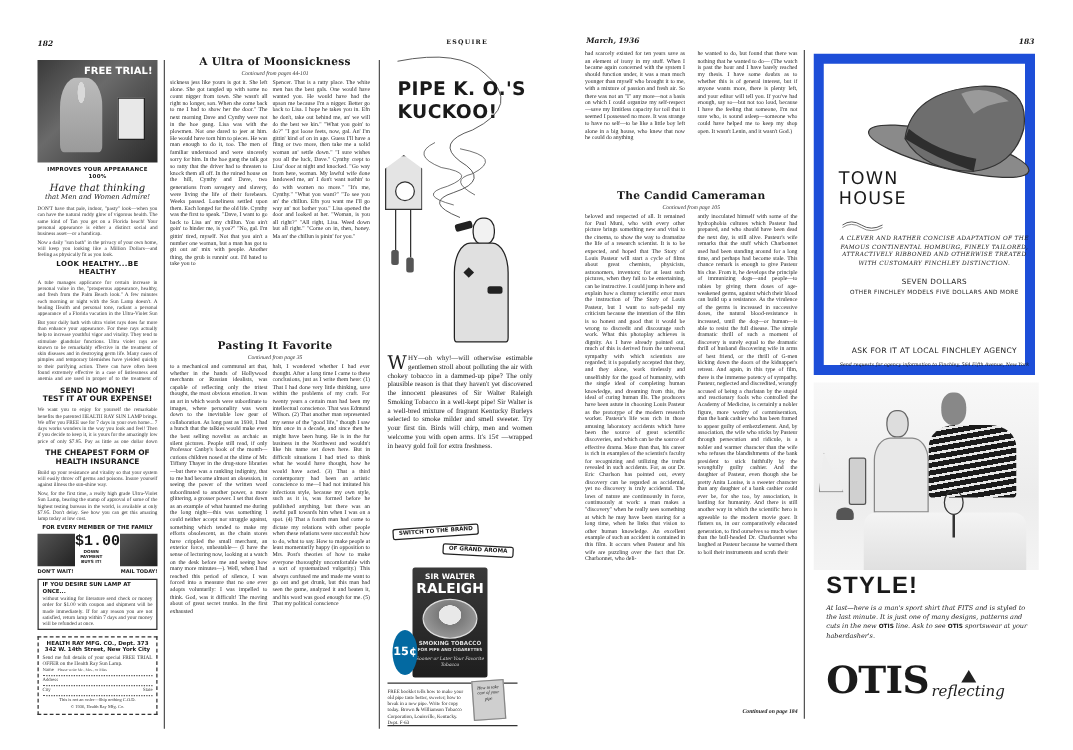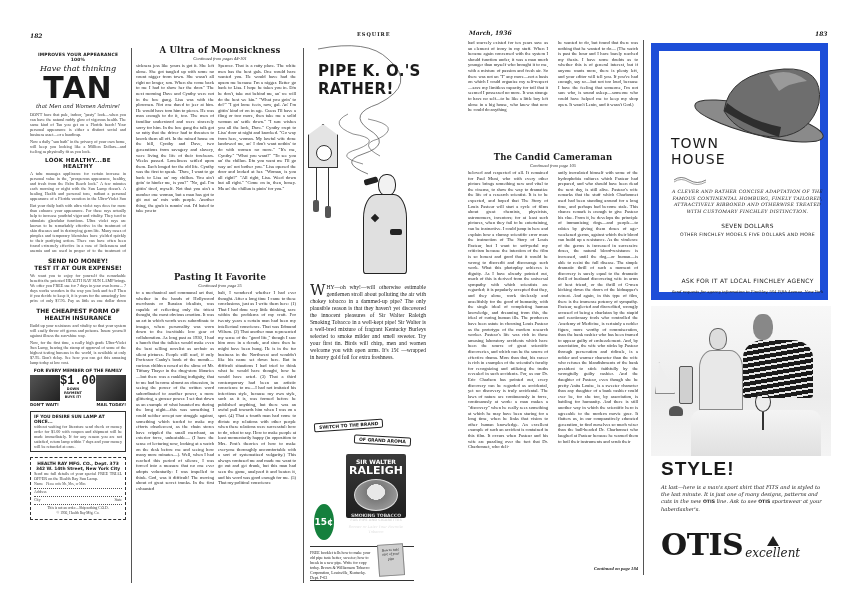--- a/index.html
+++ b/index.html
@@ -42,21 +42,21 @@
   
   .kuckoo { font-family: "DejaVu Sans", sans-serif; font-weight: bold; font-size: 15px; line-height: 18px; letter-spacing: 0.3px; }
   .raleigh-body { font-family: "Liberation Serif", serif; font-size: 5.6px; line-height: 7px; text-align: justify; color: #222; }
   .dropcap { float: left; font-family: "DejaVu Serif", serif; font-size: 15px; line-height: 13px; margin-right: 1px; }
   .banner { font-family: "DejaVu Sans", sans-serif; font-weight: bold; font-size: 4.5px; border: 1px solid #222; padding: 1px 4px; background: #fff; border-radius: 2px; }
   .tin { background: linear-gradient(#3a3a3a, #1e1e1e); border-radius: 2px; color: #fff; text-align: center; }
   .tin-title { font-family: "DejaVu Sans", sans-serif; font-weight: bold; font-size: 6px; line-height: 7px; }
   .tin-title-big { font-family: "DejaVu Sans", sans-serif; font-weight: bold; font-size: 11px; line-height: 12px; }
   .tin-portrait { margin: 2px auto; width: 44px; height: 32px; border-radius: 50%; background: radial-gradient(ellipse at 50% 40%, #e8e8e8 0 30%, #7a7a7a 31%, #aaa 100%); border: 1px solid #ddd; }
   .tin-sub { font-family: "DejaVu Sans", sans-serif; font-weight: bold; font-size: 4.5px; line-height: 5px; color: #ddd; }
-  .price-badge { width: 20px; height: 36px; border-radius: 50%; background: #15803d; color: #fff; font-family: "DejaVu Sans", sans-serif; font-weight: bold; font-size: 9px; display: flex; align-items: center; justify-content: center; }
+  .price-badge { width: 20px; height: 36px; border-radius: 50%; background: #0369a1; color: #fff; font-family: "DejaVu Sans", sans-serif; font-weight: bold; font-size: 9px; display: flex; align-items: center; justify-content: center; }
   .free-text { font-family: "Liberation Serif", serif; font-size: 4px; line-height: 5px; color: #222; }
   .booklet { background: #cfcfcf; border: 1px solid #888; transform: rotate(-4deg); font-family: "Liberation Serif", serif; font-style: italic; font-size: 3.6px; line-height: 4.4px; text-align: center; padding: 3px 2px; }
 
   
   .finchley { border: 8px solid #1d4ed8; }
   .townhouse { font-family: "DejaVu Sans", sans-serif; font-size: 14px; line-height: 16px; letter-spacing: 1px; font-weight: normal; }
   .fin-italic { font-family: "DejaVu Serif", serif; font-style: italic; font-size: 4.6px; line-height: 6.6px; text-align: center; letter-spacing: 0.3px; }
   .fin-caps { font-family: "DejaVu Sans", sans-serif; font-size: 5px; text-align: center; letter-spacing: 0.3px; }
   .fin-logo { font-family: "DejaVu Serif", serif; font-weight: bold; font-style: italic; font-size: 22px; text-align: center; letter-spacing: -0.5px; line-height: 26px; color: #111; text-shadow: 0.5px 0.5px 0 #666; }
   .fin-ask { font-family: "DejaVu Sans", sans-serif; font-size: 6px; text-align: center; letter-spacing: 0.3px; }
@@ -70,23 +70,27 @@
   .otis-sw { font-family: "DejaVu Serif", serif; font-style: italic; font-size: 12px; }
   .endnote { font-family: "Liberation Serif", serif; font-style: italic; font-weight: bold; font-size: 4.6px; text-align: right; }
 </style>
 </head>
 <body>
 
 <div class="abs folio" style="left:30px; top:32px;">182</div>
 <div class="abs runhead" style="left:357px; top:31px;">ESQUIRE</div>
 
 <div class="abs hr-ad">
+  <div class="hr-photo">
+    <div class="figure"></div>
+    <div class="lamp"></div>
+    <div class="hr-free">FREE TRIAL!</div>
+  </div>
   <div class="hr-improves">IMPROVES YOUR APPEARANCE 100%</div>
   <div class="hr-have">Have that thinking</div>
-  <div class="hr-tan">TAN</div>
   <div class="hr-admire">that Men and Women Admire!</div>
   <div class="hr-small">DON'T have that pale, indoor, "pasty" look—when you can have the natural ruddy glow of vigorous health. The same kind of Tan you get on a Florida beach! Your personal appearance is either a distinct social and business asset—or a handicap.</div>
   <div class="hr-small" style="margin-top:2px;">Now a daily "sun bath" in the privacy of your own home, will keep you looking like a Million Dollars—and feeling as physically fit as you look.</div>
   <div class="hr-head">LOOK HEALTHY...BE HEALTHY</div>
   <div class="hr-small" style="height:30px; overflow:hidden;">A tube manages applicance for certain increase in personal value in the, "prosperous appearance, healthy, and fresh from the Palm Beach look." A few minutes each morning or night with the Sun Lamp doesn't. A healing Health and personal tone, radiant a personal appearance of a Florida vacation in the Ultra-Violet Sun Lamp gives you the same tone.</div>
   <div class="hr-small" style="height:50px; overflow:hidden; margin-top:2px;">But your daily bath with ultra violet rays does far more than enhance your appearance. For these rays actually help to increase youthful vigor and vitality. They tend to stimulate glandular functions. Ultra violet rays are known to be remarkably effective in the treatment of skin diseases and in destroying germ life. Many cases of pimples and temporary blemishes have yielded quickly to their purifying action. There can have often been found extremely effective in a case of listlessness and anemia and are used in proper of to the treatment of rickets. Children have responded rapidly to their beneficial results.</div>
   <div class="hr-send">
     <div>SEND NO MONEY!</div>
     <div>TEST IT AT OUR EXPENSE!</div>
   </div>
@@ -141,21 +145,21 @@
 <div class="col-rule" style="left:303px; top:48px; height:535px;"></div>
 
 <div class="abs" style="left:308px; top:44px; width:120px; height:540px;">
   <svg width="120" height="140" viewBox="0 0 120 140" style="position:absolute; left:0; top:0;">
     <path d="M10 5 Q 60 -5 80 15 Q 110 40 70 60 Q 40 70 60 85 Q 85 100 55 110 Q 30 118 60 130" fill="none" stroke="#444" stroke-width="0.7"></path>
     <path d="M40 70 Q 20 80 45 90 Q 75 95 50 105 Q 25 112 55 120" fill="none" stroke="#444" stroke-width="0.6"></path>
     <path d="M60 75 Q 95 82 70 95 Q 50 100 72 112" fill="none" stroke="#444" stroke-width="0.6"></path>
   </svg>
   <div class="kuckoo" style="position:absolute; left:10px; top:18px;">
     <div>PIPE K. O.'S</div>
-    <div>RATHER!</div>
+    <div>KUCKOO!</div>
   </div>
 
   <div style="position:absolute; left:0; top:80px; width:30px; height:44px; background:#e4e4e4; border:1px solid #333; clip-path: polygon(50% 0, 100% 25%, 100% 100%, 0 100%, 0 25%);">
     <div style="position:absolute; left:7px; top:20px; width:16px; height:16px; border:1px solid #333; border-radius:50%; background:#fff;"></div>
   </div>
   <div style="position:absolute; left:8px; top:124px; width:1px; height:32px; background:#333;"></div>
   <div style="position:absolute; left:20px; top:124px; width:1px; height:38px; background:#333;"></div>
   <div style="position:absolute; left:5px; top:156px; width:6px; height:12px; background:#555; border-radius:2px;"></div>
   <div style="position:absolute; left:17px; top:162px; width:6px; height:12px; background:#555; border-radius:2px;"></div>
 
@@ -165,21 +169,21 @@
     <div style="position:absolute; left:5px; top:20px; width:44px; height:80px; background:#e0e0e0; border:1px solid #222; border-radius:30% 30% 5% 5%;">
       <div style="position:absolute; left:8px; top:20px; width:6px; height:6px; background:#222; transform:rotate(45deg);"></div>
       <div style="position:absolute; left:26px; top:34px; width:12px; height:6px; background:#222; border-radius:2px;"></div>
     </div>
   </div>
   <div class="raleigh-body" style="position:absolute; left:2px; top:240px; width:116px;">
     <span class="dropcap">W</span><span>HY—oh why!—will otherwise estimable gentlemen stroll about polluting the air with chokey tobacco in a dammed-up pipe? The only plausible reason is that they haven't yet discovered the innocent pleasures of Sir Walter Raleigh Smoking Tobacco in a well-kept pipe! Sir Walter is a well-bred mixture of fragrant Kentucky Burleys selected to smoke milder and smell sweeter. Try your first tin. Birds will chirp, men and women welcome you with open arms. It's 15¢ —wrapped in heavy gold foil for extra freshness.</span>
   </div>
   <div class="banner" style="position:absolute; left:6px; top:377px; transform:rotate(-4deg);">SWITCH TO THE BRAND</div>
   <div class="banner" style="position:absolute; left:46px; top:392px; transform:rotate(3deg);">OF GRAND AROMA</div>
-  <div class="tin" style="position:absolute; left:38px; top:410px; width:60px; height:64px; padding-top:4px;">
+  <div class="tin" style="position:absolute; left:22px; top:410px; width:60px; height:88px; padding-top:4px;">
     <div class="tin-title">SIR WALTER</div>
     <div class="tin-title-big">RALEIGH</div>
     <div class="tin-portrait"></div>
     <div class="tin-sub">SMOKING TOBACCO</div>
     <div class="tin-sub" style="font-size:3.4px;">FOR PIPE AND CIGARETTES</div>
     <div class="tin-sub" style="font-style:italic; font-weight:normal; font-family:'DejaVu Serif', serif; font-size:3.6px; margin-top:2px;">Sooner or Later Your Favorite Tobacco</div>
   </div>
   <div class="price-badge" style="position:absolute; left:6px; top:460px;">15¢</div>
   <div style="position:absolute; left:2px; top:502px; width:104px; height:1px; background:#333;"></div>
   <div class="free-text" style="position:absolute; left:2px; top:506px; width:62px;">FREE booklet tells how to make your old pipe taste better, sweeter; how to break in a new pipe. Write for copy today. Brown &amp; Williamson Tobacco Corporation, Louisville, Kentucky. Dept. F-63</div>
@@ -241,16 +245,16 @@
     <span>At last—here is a man's sport shirt that FITS and is styled to the last minute. It is just one of many designs, patterns and cuts in the new</span>
     <b>OTIS</b>
     <span>line. Ask to see</span>
     <b>OTIS</b>
     <span>sportswear at your haberdasher's.</span>
   </div>
   <div style="position:absolute; left:10px; top:224px; display:flex; align-items:flex-end;">
     <span class="otis-logo">OTIS</span>
     <span style="display:flex; flex-direction:column; align-items:center; margin-left:2px;">
       <span style="width:0; height:0; border-left:6px solid transparent; border-right:6px solid transparent; border-bottom:10px solid #222; position:relative;"></span>
-      <span class="otis-sw">excellent</span>
+      <span class="otis-sw">reflecting</span>
     </span>
   </div>
 </div>
 
 </body></html>

